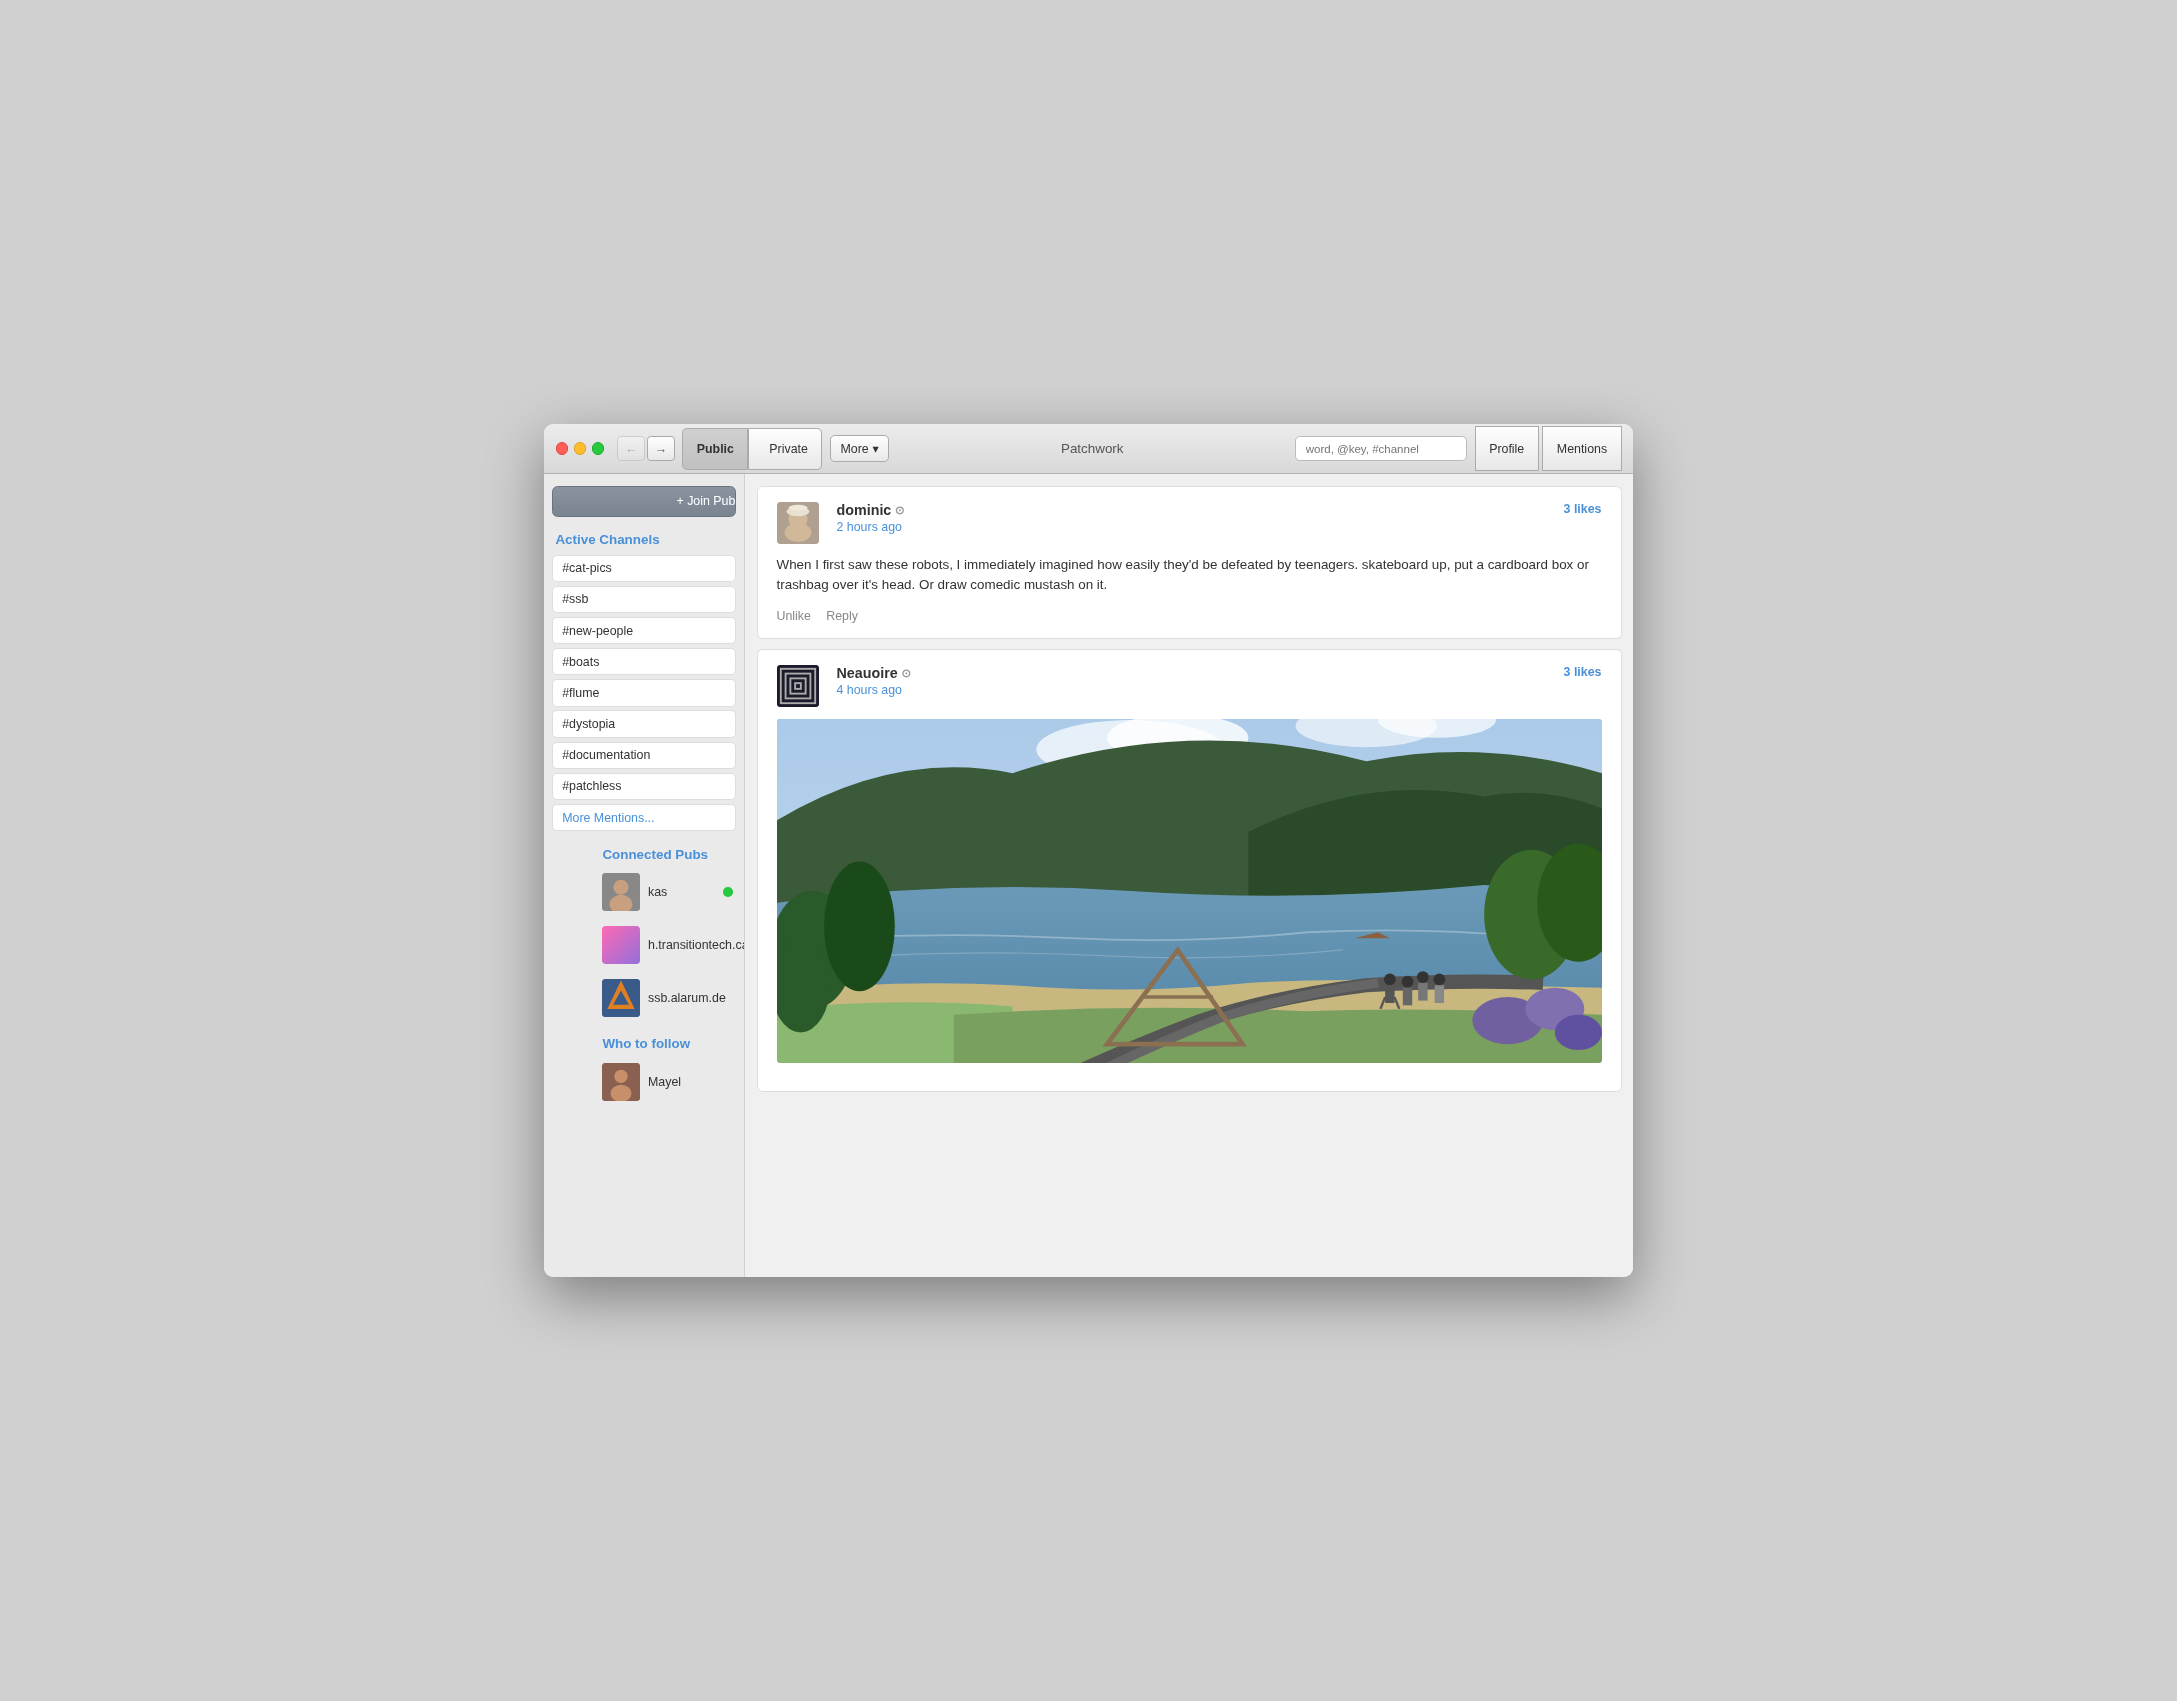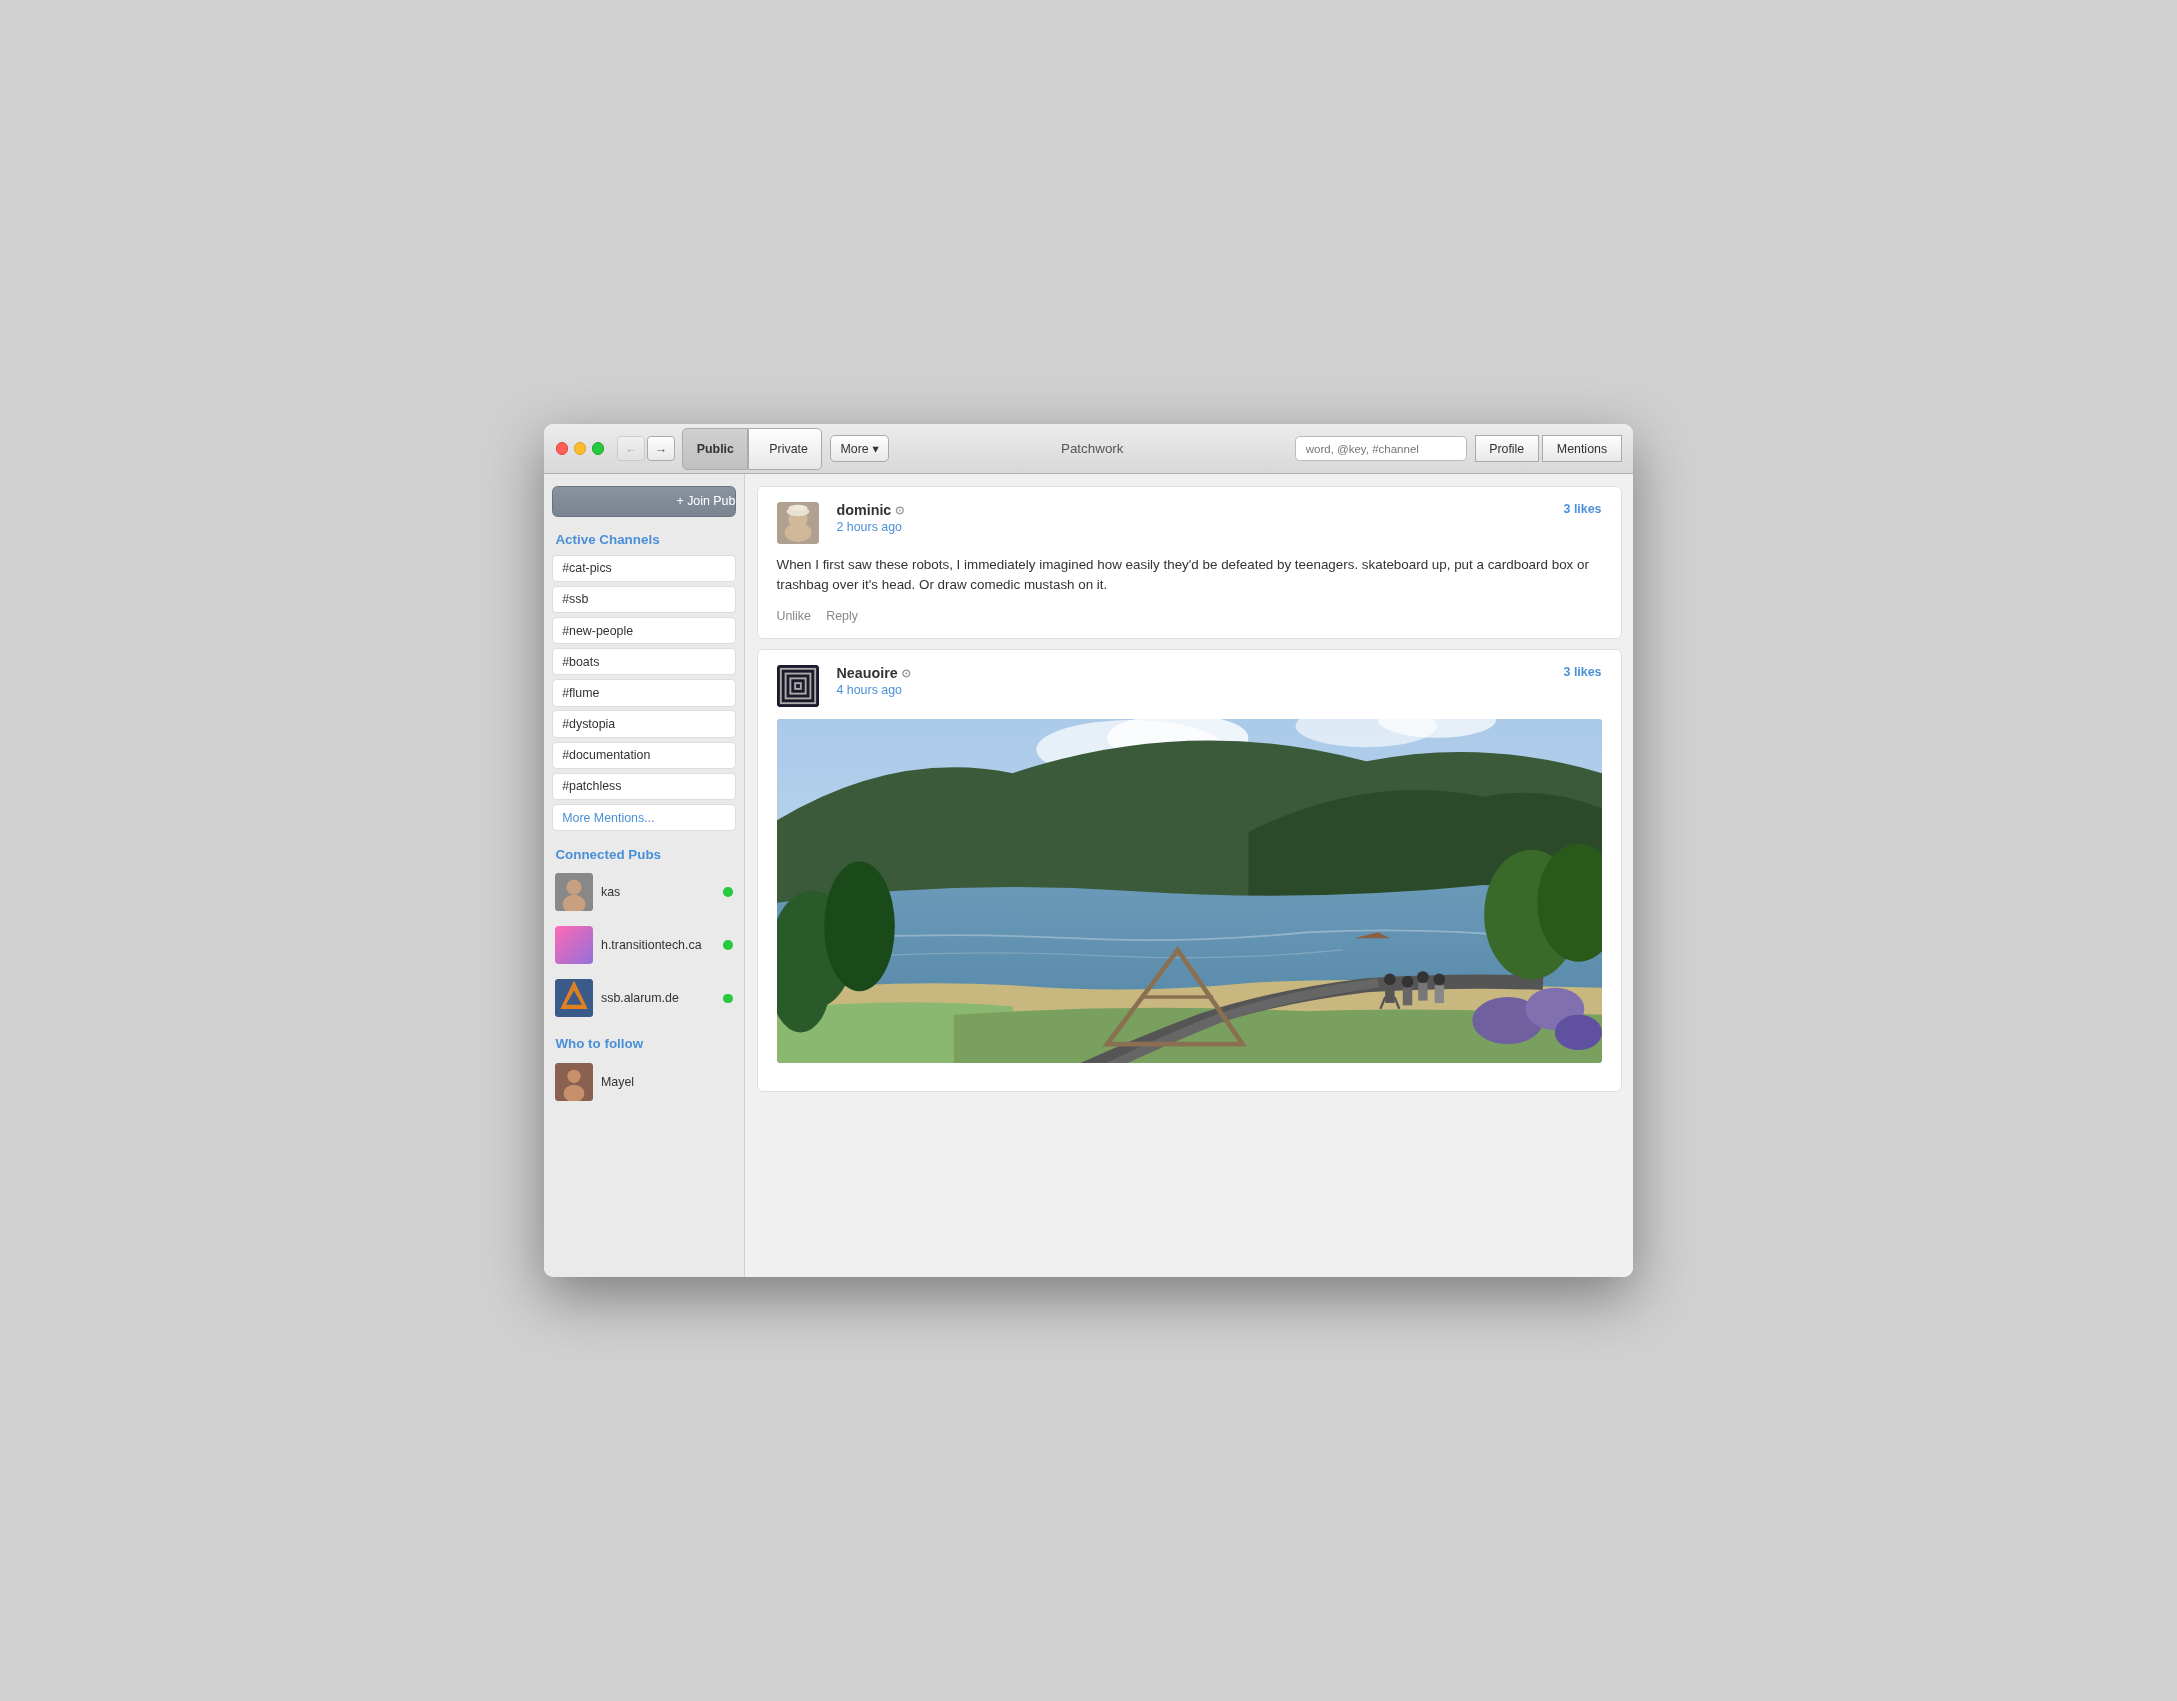--- a/index.html
+++ b/index.html
@@ -113,21 +113,21 @@
       gap: 3.8px;
     }
     .right-btn {
       background: linear-gradient(to bottom, #fefefe, #e8e8e8);
       border: 1px solid #aaa;
       border-radius: 0;
       padding: 3.8px 13.4px;
       cursor: pointer;
       font-size: 12.4px;
       color: #333;
-      height: 27px;
+      height: 45px;
       display: flex;
       align-items: center;
     }
     
     .main-layout {
       display: flex;
       height: calc(100% - 50px);
       min-height: 803px;
     }
     
@@ -173,21 +173,21 @@
       padding: 5.7px 9.6px;
       font-size: 12.4px;
       color: #4a90d9;
       cursor: pointer;
       background: #fff;
       border: 1px solid #ddd;
       border-radius: 4.8px;
       margin-bottom: 3.8px;
       display: block;
     }
-    .section-gap { margin-top: 15.3px; }
+    .section-gap { margin-top: 15.3px; margin-left: 47px; }
     .pub-item {
       display: flex;
       align-items: center;
       gap: 7.6px;
       margin-bottom: 7.6px;
       padding: 3.8px;
     }
     .pub-avatar {
       width: 38px;
       height: 38px;

